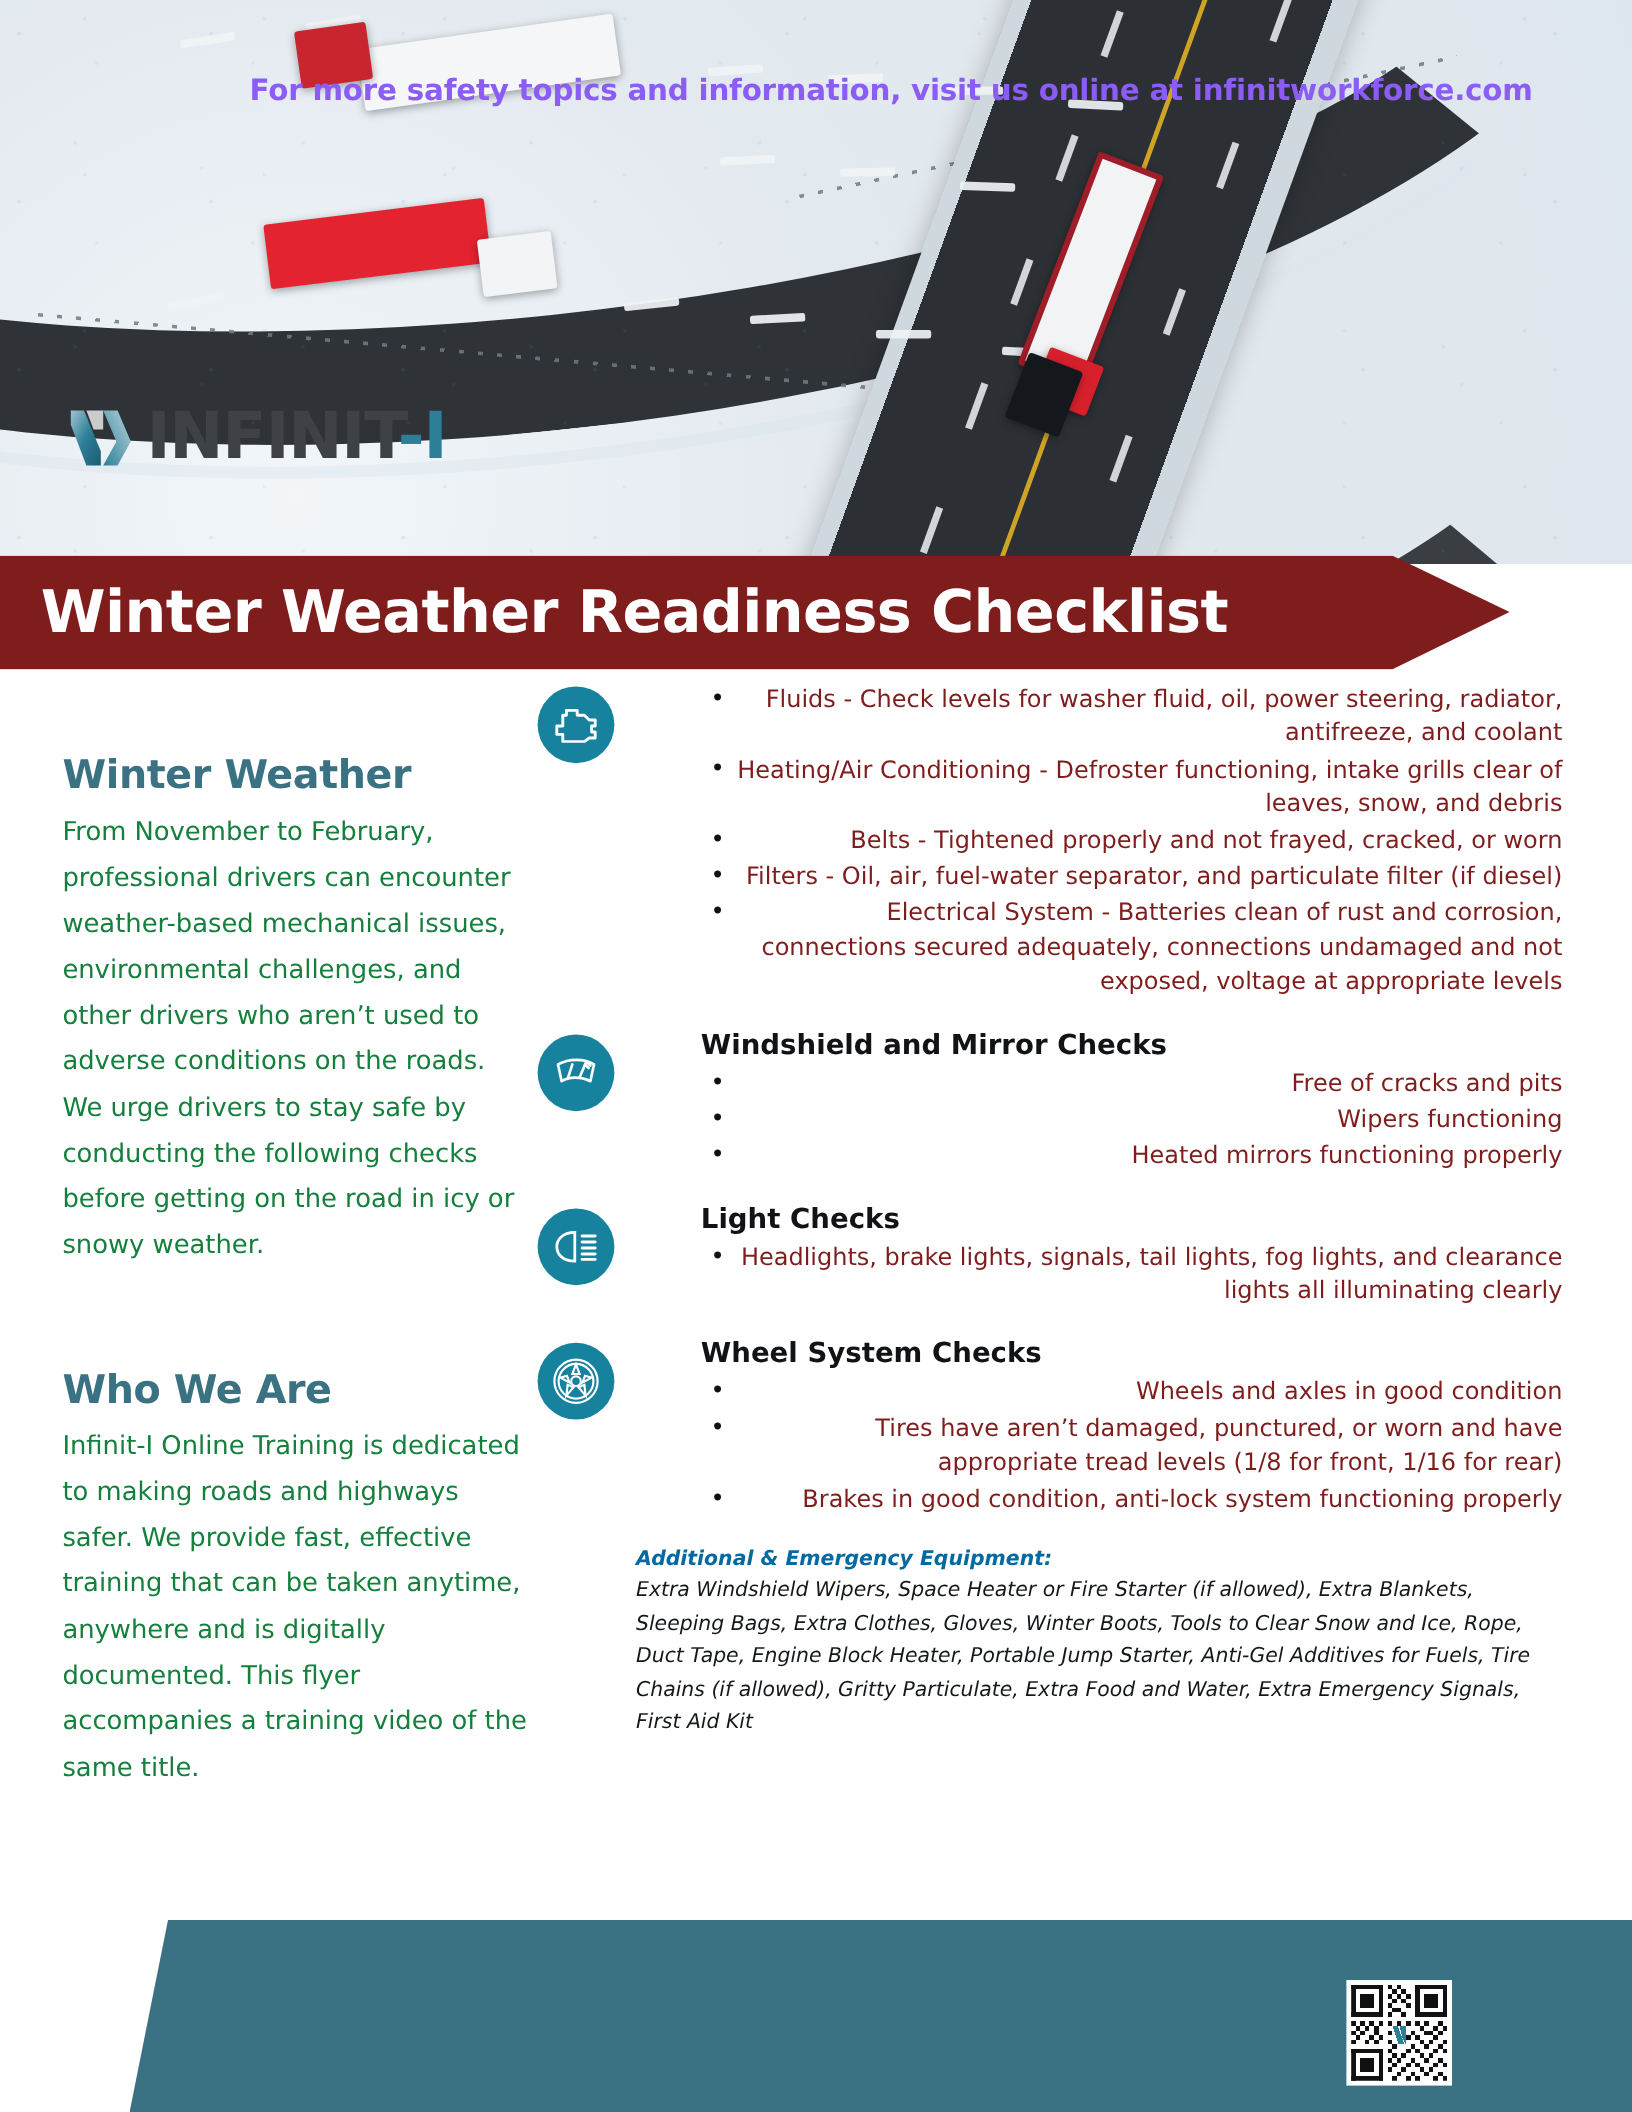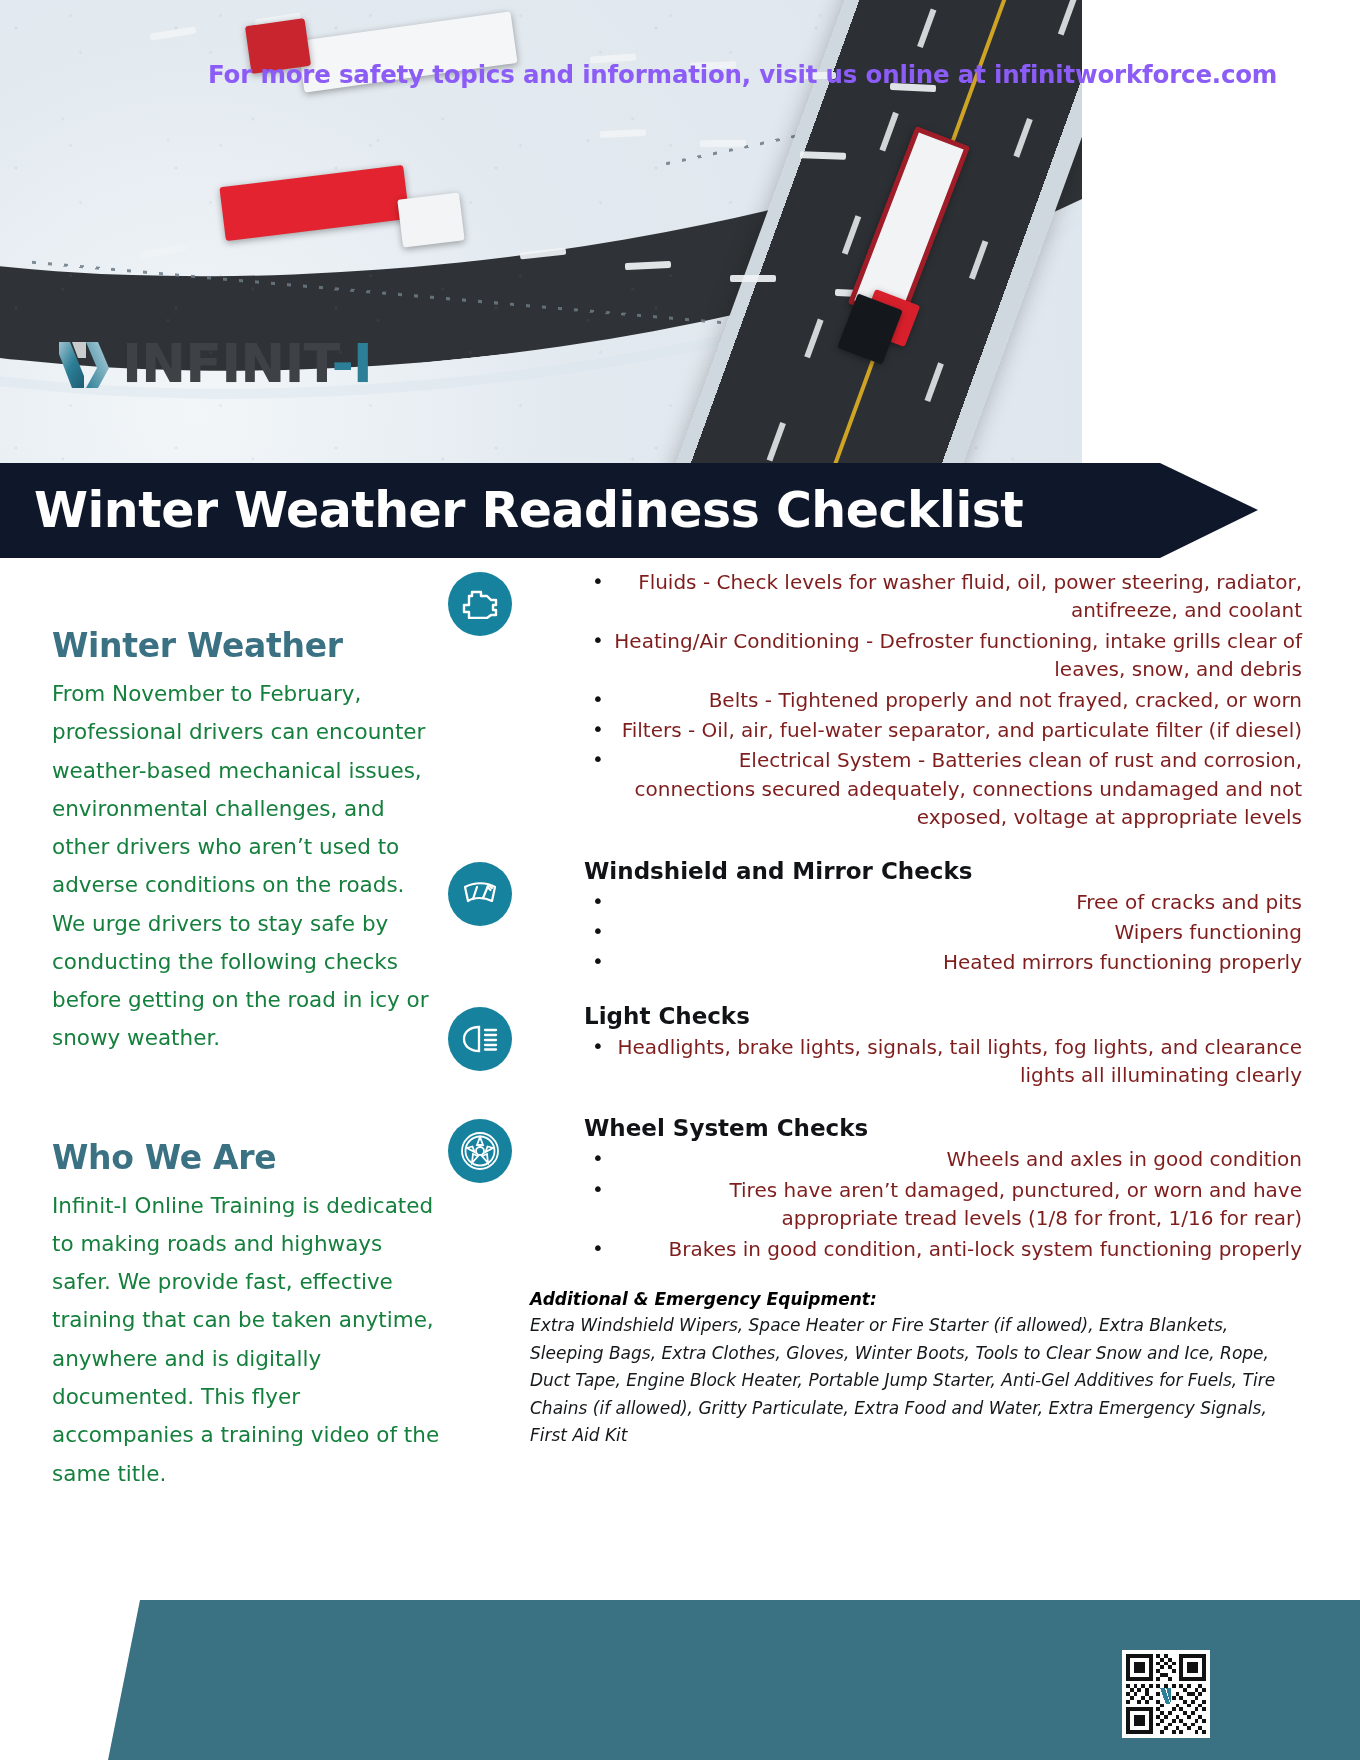--- a/index.html
+++ b/index.html
@@ -6,21 +6,21 @@
   html,body { width:1360px; height:1760px; }
   body {
     font-family:"DejaVu Sans", sans-serif;
     background:#ffffff;
     position:relative;
     overflow:hidden;
   }
 
   
   .hero {
-    position:absolute; left:0; top:0; width:1082px; height:470px;
+    position:absolute; left:0; top:0; width:1360px; height:470px;
     overflow:hidden; background:#fef9c3;
   }
   .snow-base {
     position:absolute; inset:0;
     background:
       radial-gradient(circle at 18% 88%, #f2f6f9 0%, #e2e9ef 40%, #dfe7ee 100%),
       linear-gradient(170deg,#eef3f7 0%,#e4ebf1 100%);
   }
   
   .speckle {
@@ -111,21 +111,21 @@
   .logo-mark { width:56px; height:56px; position:relative; }
   .logo-text {
     font-family:"DejaVu Sans", sans-serif;
     font-size:54px; font-weight:bold; letter-spacing:-1px; color:#3e4246; line-height:1;
   }
   .logo-text .hy { color:#2c7f96; }
 
   
   .title-banner {
     position:absolute; left:0; top:463px; width:1258px; height:95px;
-    background:#0f172a;
+    background:#7f1d1d;
     clip-path:polygon(0 0, 1160px 0, 1258px 47px, 1160px 95px, 0 95px);
     display:flex; align-items:center;
   }
   .title-text {
     color:#ffffff; font-size:49px; font-weight:bold; letter-spacing:-0.5px;
     padding-left:34px; font-family:"DejaVu Sans", sans-serif;
   }
 
   
   .content { position:absolute; left:0; top:568px; width:1360px; }
@@ -156,21 +156,21 @@
   ul.bul { list-style:none; }
   ul.bul li {
     position:relative; padding-left:30px; font-size:20px; line-height:1.42;
     color:#7f1d1d; margin-bottom:2px; font-family:"DejaVu Sans", sans-serif;text-align:right;
   }
   ul.bul li::before {
     content:"•"; position:absolute; left:8px; top:-1px; font-size:20px; color:#111;
   }
 
   .addl-title {
-    font-size:17px; font-weight:bold; font-style:italic; color:#000000;
+    font-size:17px; font-weight:bold; font-style:italic; color:#0369a1;
     margin-top:16px; margin-bottom:3px; font-family:"DejaVu Sans", sans-serif;
   }
   .addl-body {
     font-size:17px; font-style:italic; color:#15181b; line-height:1.62;
     font-family:"DejaVu Sans", sans-serif;
   }
 
   
   .footer {
     position:absolute; left:0; top:1600px; width:1360px; height:160px;

